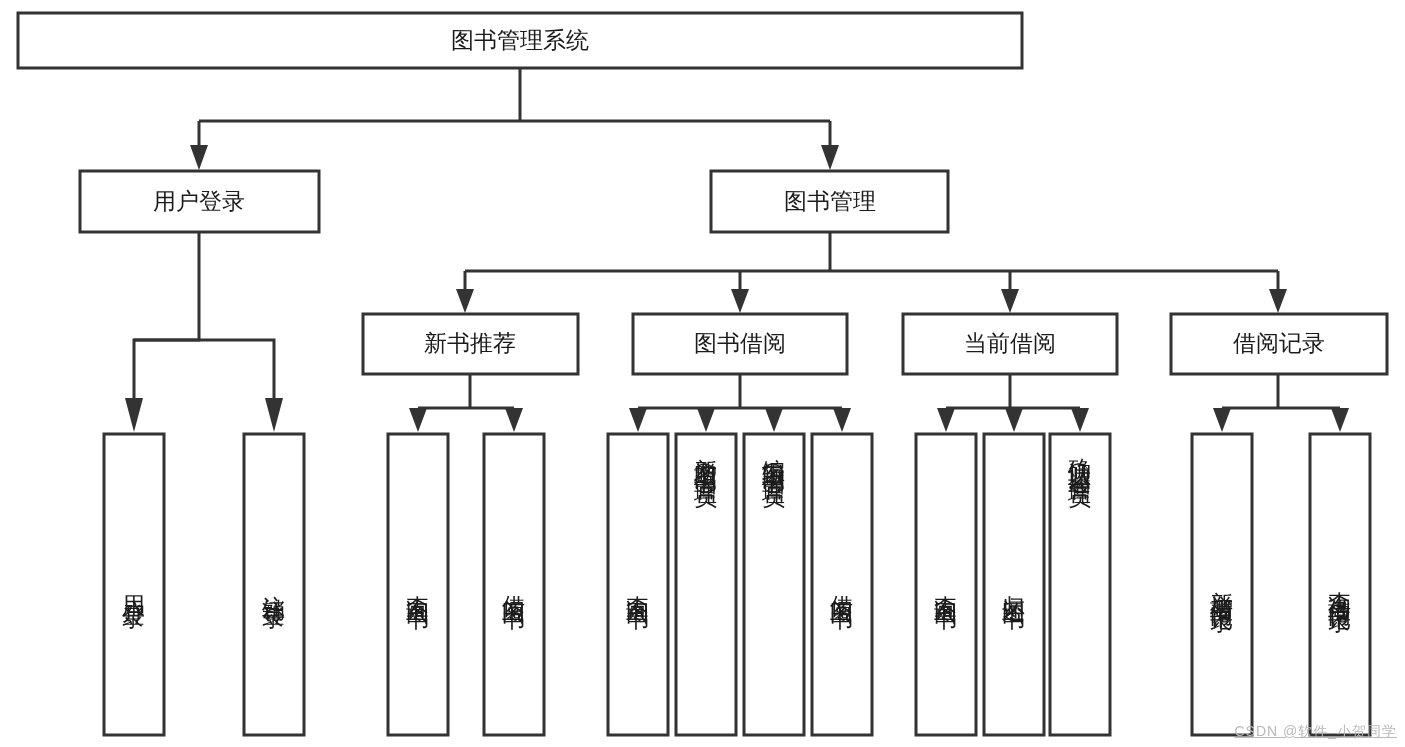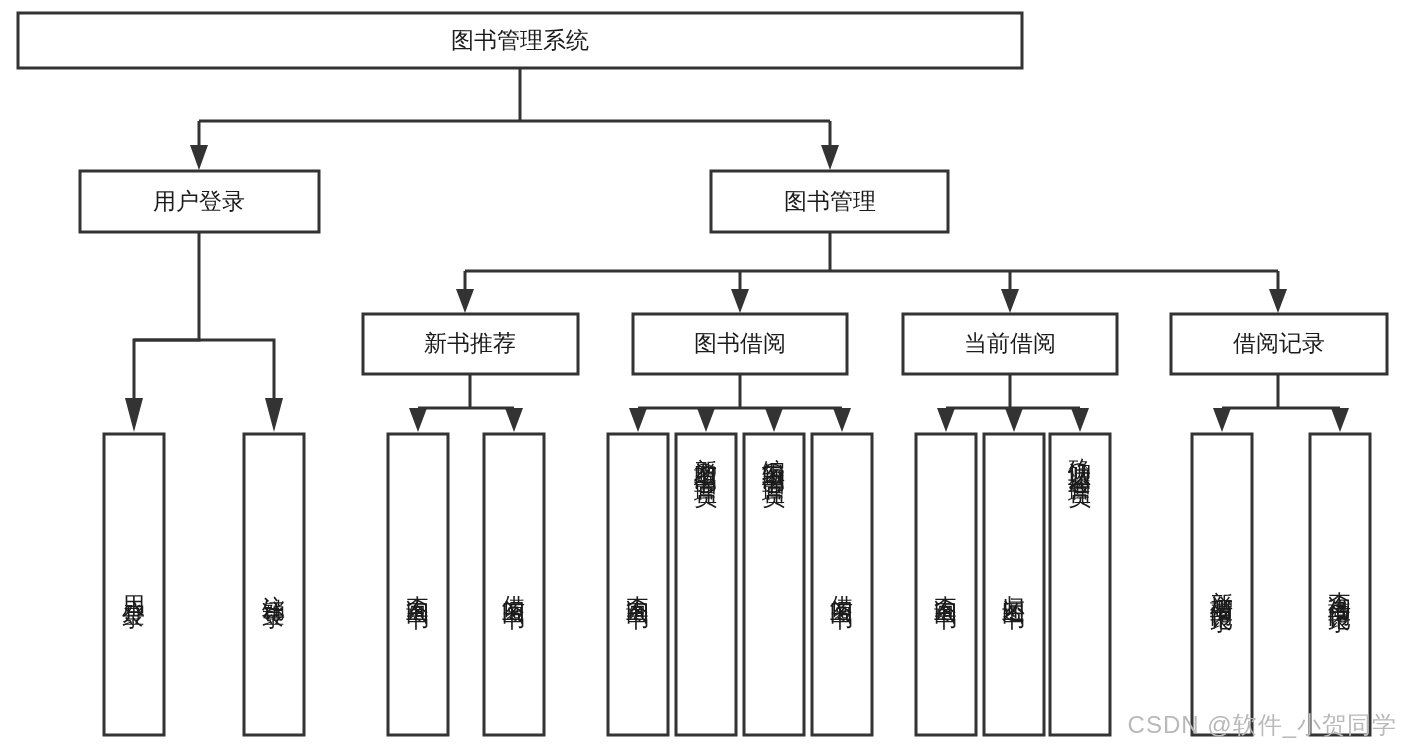--- a/index.html
+++ b/index.html
@@ -51,24 +51,25 @@
     color: #1b1b1b;
     white-space: nowrap;
     text-align: center;
     pointer-events: none;
   }
   .watermark {
     position: absolute;
     right: 8px;
     bottom: 6px;
     font-family: "Liberation Sans", "DejaVu Sans", sans-serif;
-    font-size: 24px;
+    font-size: 14px;
     color: #b9b9b9;
     white-space: nowrap;
     letter-spacing: 1px;
+    text-decoration: underline;
   }
 </style>
 </head>
 <body>
 
 <svg id="diagram" viewBox="0 0 1405 747">
   <defs></defs>
 
   <g>
 

